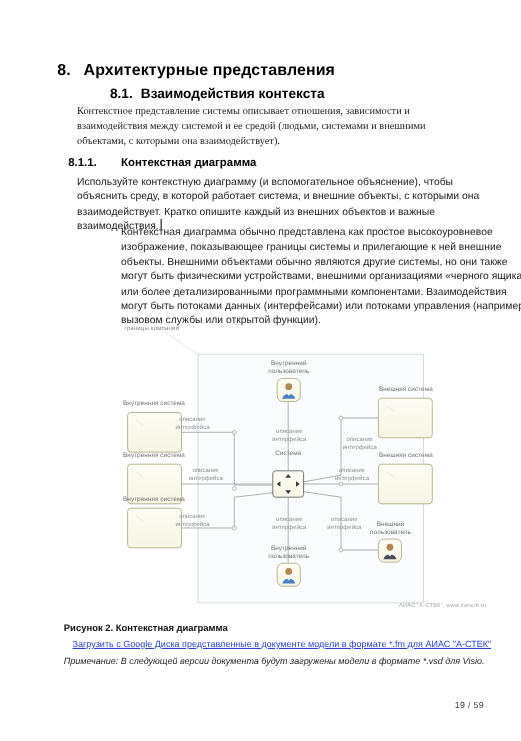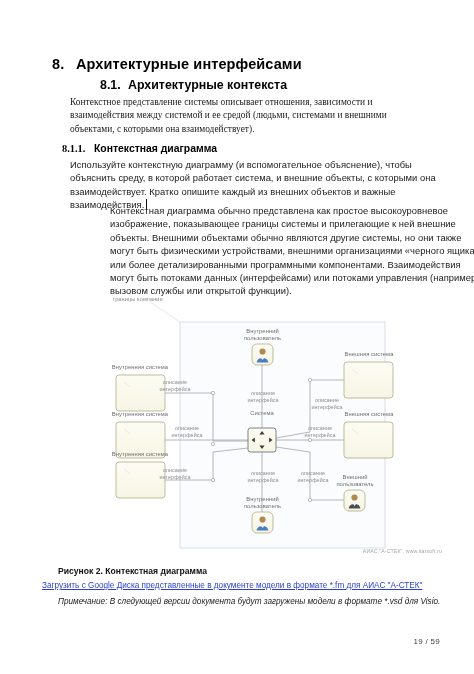--- a/index.html
+++ b/index.html
@@ -53,21 +53,21 @@
   .h2 .num { display: inline-block; width: 28px; margin-left: 38px; }
 
   .h3 {
     position: absolute;
     left: 62px;
     top: 143px;
     font-size: 10.4px;
     font-weight: bold;
     white-space: nowrap;
   }
-  .h3 .num { display: inline-block; width: 32px; font-family: Liberation Serif, serif; }
+  .h3 .num { display: inline-block; width: 48px; }
 
   
   .para {
     position: absolute;
     font-size: 9.4px;
     line-height: 13.4px;
     color: #1a1a1a;
     letter-spacing: 0.03px;
   }
   .p-intro {
@@ -153,21 +153,21 @@
     position: absolute;
     left: 58px;
     top: 566px;
     font-size: 8.6px;
     font-weight: bold;
     color: #111;
     white-space: nowrap;
   }
   .fig-link {
     position: absolute;
-    left: 42px;
+    left: 66px;
     top: 581px;
     font-size: 8.2px;
     color: #2a3fd0;
     text-decoration: underline;
     white-space: nowrap;
     cursor: pointer;
   }
   .fig-note {
     position: absolute;
     left: 58px;
@@ -188,25 +188,25 @@
     letter-spacing: 0.3px;
   }
 </style>
 </head>
 <body>
 
 <div class="page">
   <div class="content">
 
     <div class="h1">
-      <span class="num">8.</span><span>Архитектурные интерфейсами</span>
+      <span class="num">8.</span><span>Архитектурные представления</span>
     </div>
 
     <div class="h2">
-      <span class="num">8.1.</span><span>Архитектурные контекста</span>
+      <span class="num">8.1.</span><span>Взаимодействия контекста</span>
     </div>
 
     <div class="para p-intro">Контекстное представление системы описывает отношения, зависимости и взаимодействия между системой и ее средой (людьми, системами и внешними объектами, с которыми она взаимодействует).</div>
 
     <div class="h3">
       <span class="num">8.1.1.</span><span>Контекстная диаграмма</span>
     </div>
 
     <div class="para p-a"><span>Используйте контекстную диаграмму (и вспомогательное объяснение), чтобы объяснить среду, в которой работает система, и внешние объекты, с которыми она взаимодействует. Кратко опишите каждый из внешних объектов и важные взаимодействия.</span><span class="caret"></span></div>
 

